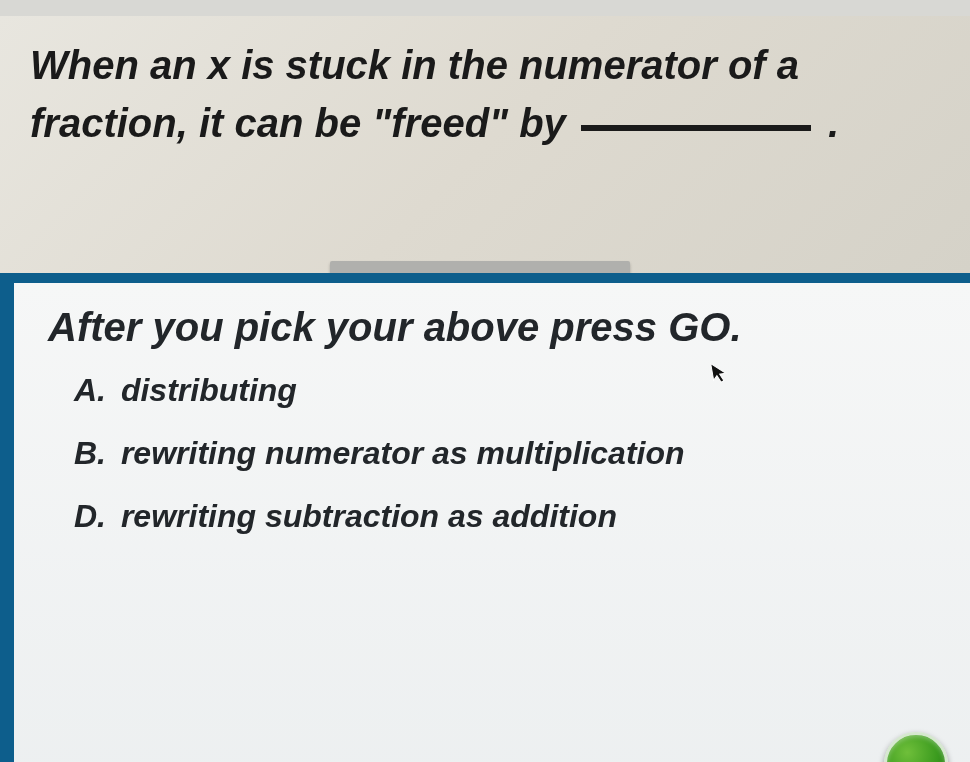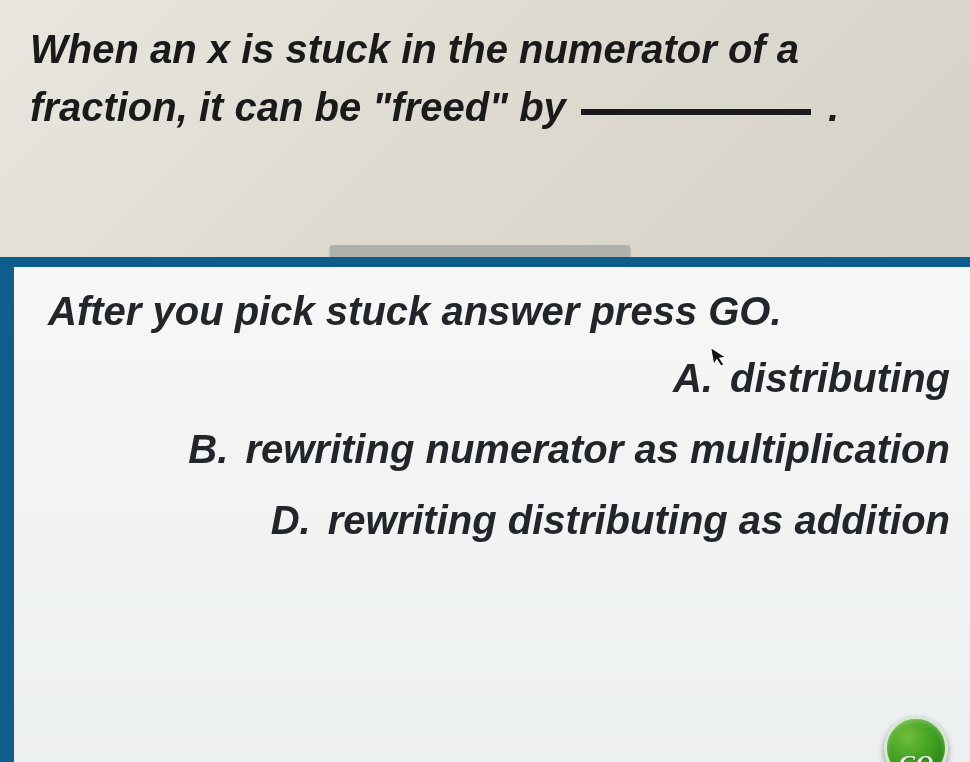--- a/index.html
+++ b/index.html
@@ -11,20 +11,21 @@
   .question-area {
     width: 100%;
     height: 257px;
     padding: 20px 30px 10px 30px;
     background: linear-gradient(135deg, #e8e6df 0%, #dedad0 50%, #d5d2c8 100%);
     color: #1a1a1a;
     font-size: 40px;
     font-weight: bold;
     line-height: 1.45;
     font-style: italic;
+    margin-top: 16px;
   }
   .question-area .blank {
     display: inline-block;
     border-bottom: 6px solid #1a1a1a;
     width: 230px;
     vertical-align: baseline;
     margin: 0 6px 0 4px;
     position: relative;
     top: -6px;
   }
@@ -56,26 +57,25 @@
     font-size: 40px;
     font-style: italic;
     font-weight: bold;
     margin-bottom: 22px;
   }
   .options {
     list-style: none;
     padding-left: 26px;
   }
   .options li {
-    font-size: 40px;
+    font-size: 32px;
     font-style: italic;
     font-weight: bold;
     margin-bottom: 26px;
     cursor: pointer;
-    text-align: right;
   }
   .options li .letter { margin-right: 6px; }
   .go-btn {
     position: absolute;
     right: 22px;
     bottom: 14px;
     width: 64px;
     height: 64px;
     border-radius: 50%;
     background: radial-gradient(circle at 35% 30%, #6fbf3a 0%, #3a9a1e 55%, #1f6e0e 100%);
@@ -109,34 +109,34 @@
   <span>When an x is stuck in the numerator of a fraction, it can be "freed" by</span>
   <span class="blank"></span>
   <span>.</span>
 </div>
 
 <div class="separator">
   <div class="tab"></div>
 </div>
 
 <div class="answer-area">
-  <div class="instruction">After you pick stuck answer press GO.</div>
+  <div class="instruction">After you pick your above press GO.</div>
 
   <ul class="options">
     <li>
       <span class="letter">A.</span>
       <span>distributing</span>
     </li>
     <li>
       <span class="letter">B.</span>
       <span>rewriting numerator as multiplication</span>
     </li>
     <li>
       <span class="letter">D.</span>
-      <span>rewriting distributing as addition</span>
+      <span>rewriting subtraction as addition</span>
     </li>
   </ul>
 
   <button class="go-btn">
     <span>GO</span>
   </button>
 
   <div class="cursor">
     <svg width="18" height="24" viewBox="0 0 18 24">
       <path d="M1 1 L1 18 L5 14 L8 21 L11 20 L8 13 L14 13 Z" fill="#111" stroke="#fff" stroke-width="1"></path>

